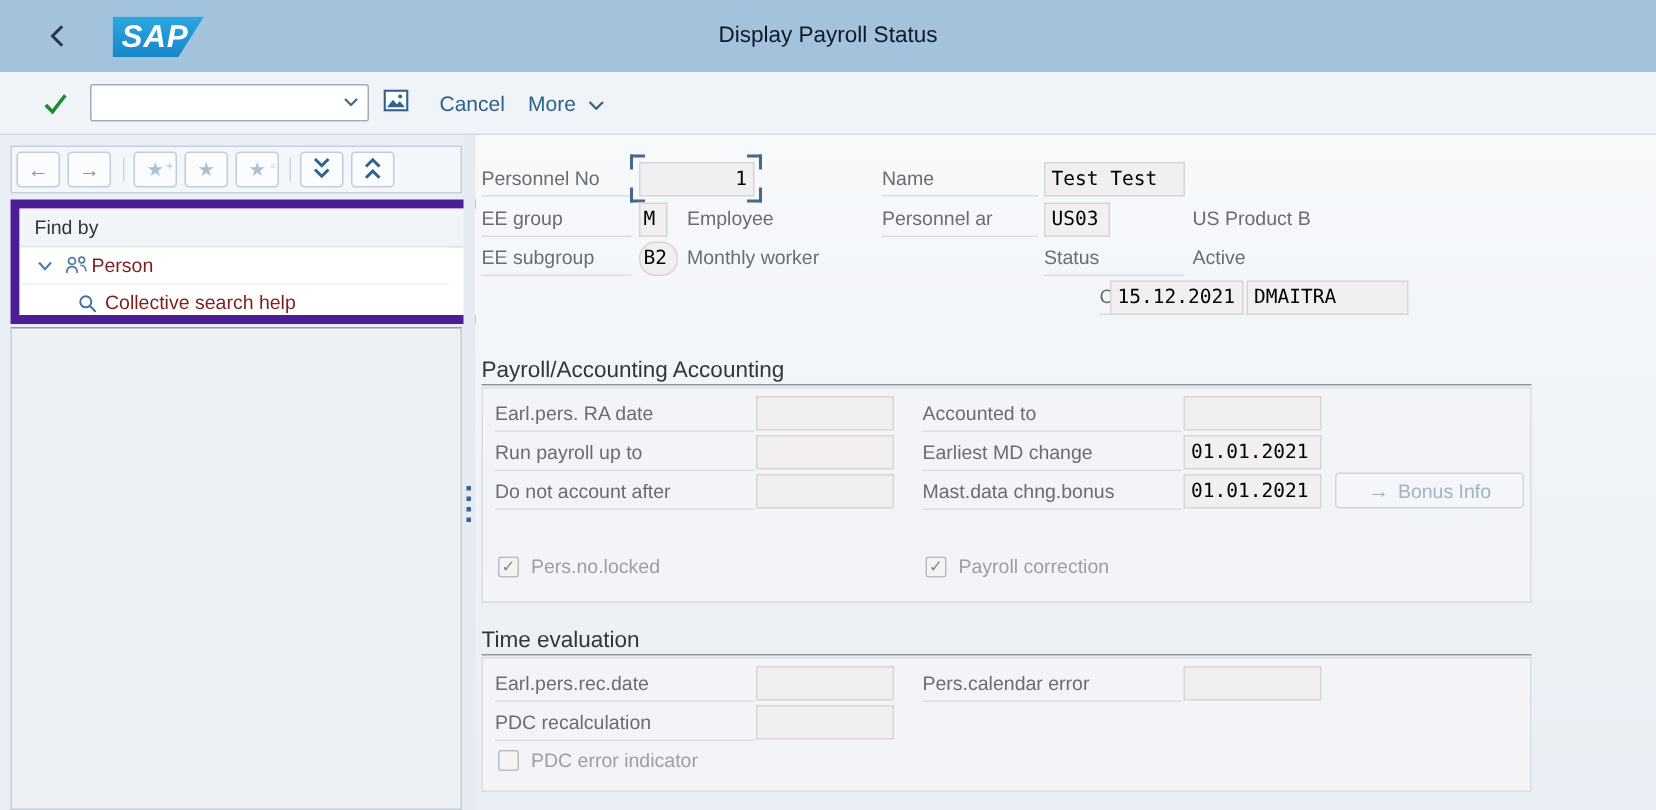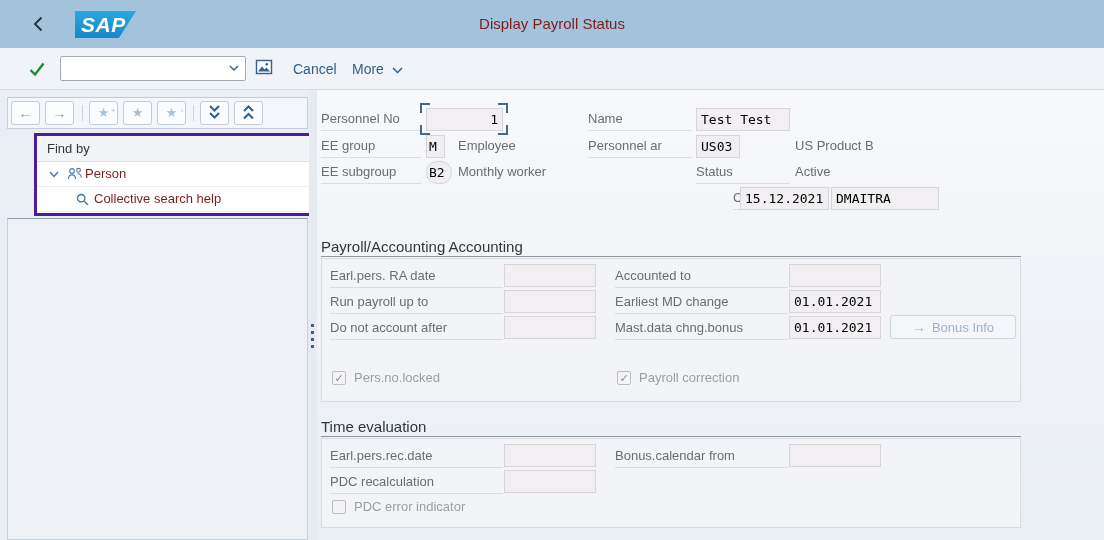--- a/index.html
+++ b/index.html
@@ -8,21 +8,21 @@
 
   
   .topbar{position:absolute;left:0;top:0;width:1104px;height:48px;background:#a3c2db;}
   .backbtn{position:absolute;left:28px;top:13px;width:22px;height:22px;cursor:pointer;}
   .saplogo{position:absolute;left:75px;top:11px;width:61px;height:27px;
     background:linear-gradient(180deg,#2aa7e0 0%,#1787c9 100%);
     clip-path:polygon(0 0,100% 0,72% 100%,0 100%);
     color:#fff;font-weight:bold;font-style:italic;font-size:21px;line-height:27px;
     padding-left:6px;box-sizing:border-box;letter-spacing:.5px;}
   .shelltitle{position:absolute;left:0;top:0;width:1104px;height:48px;line-height:48px;
-    text-align:center;font-size:15px;color:#7f1d1d;}
+    text-align:center;font-size:15px;color:#0f172a;}
 
   
   .cmdbar{position:absolute;left:0;top:48px;width:1104px;height:42px;background:#f0f4f8;
     border-bottom:1px solid #d2dce5;box-sizing:border-box;}
   .okicon{position:absolute;left:28px;top:12px;width:18px;height:18px;}
   .cmdfield{position:absolute;left:60px;top:8px;width:186px;height:25px;background:#fff;
     border:1px solid #a3acb5;border-radius:2px;box-sizing:border-box;}
   .cmdfield input{position:absolute;left:2px;top:1px;width:160px;height:21px;border:none;
     outline:none;font-size:13px;font-family:"Liberation Sans",sans-serif;background:transparent;}
   .cmdfield .dd{position:absolute;right:6px;top:8px;}
@@ -34,21 +34,21 @@
   .navtb{position:absolute;left:7px;top:97px;width:301px;height:32px;background:#f3f6fa;
     border:1px solid #c5cfda;box-sizing:border-box;}
   .navbtn{position:absolute;top:3px;width:29px;height:24px;background:#fbfcfe;border:1px solid #c3ccd6;
     border-radius:3px;box-sizing:border-box;text-align:center;cursor:pointer;}
   .navbtn .g{font-size:14px;line-height:22px;color:#7e9cb8;}
   .navbtn .star{font-size:13px;line-height:22px;color:#a9c0d5;position:relative;}
   .navbtn .sub{position:absolute;font-size:8px;right:-6px;bottom:-2px;color:#a9c0d5;}
   .navsep{position:absolute;top:7px;width:1px;height:16px;background:#ccd5de;}
 
   .treebox{position:absolute;left:7px;top:133px;width:360px;height:83px;background:#fff;
-    border:3px solid #4c1d95;box-sizing:border-box;overflow:hidden;margin-left:27px;}
+    border:6px solid #4c1d95;box-sizing:border-box;overflow:hidden;}
   .findby{position:absolute;left:0;top:0;width:299px;height:26px;background:#f1f5f8;
     border-bottom:1px solid #dbe2e9;box-sizing:border-box;font-size:13px;color:#32363a;
     line-height:25px;padding-left:10px;}
   .trow{position:absolute;left:0;width:286px;height:25px;border-bottom:1px solid #eaeef3;
     box-sizing:border-box;cursor:pointer;background:#fff;}
   .trow .tlabel{position:absolute;top:0;height:25px;line-height:24px;font-size:13px;color:#7f1d1d;white-space:nowrap;}
   .texp{position:absolute;left:12px;top:9px;}
   .ticon{position:absolute;top:5px;}
   .scrollstrip{position:absolute;right:0;top:26px;width:13px;height:57px;background:#f7f9fb;
     border-left:1px solid #e2e7ec;box-sizing:border-box;}
@@ -295,21 +295,21 @@
   <div class="cblabel" style="left:354px;top:369px;">Pers.no.locked</div>
   <div class="cb" style="left:617px;top:371px;"><span>✓</span></div>
   <div class="cblabel" style="left:639px;top:369px;">Payroll correction</div>
 
   <div class="gtitle" style="left:321px;top:418px;">Time evaluation</div>
   <div class="grule" style="left:321px;top:436px;width:700px;"></div>
   <div class="gbox" style="left:321px;top:438px;width:700px;height:90px;"></div>
 
   <div class="lbl" style="left:330px;top:444px;width:173px;">Earl.pers.rec.date</div>
   <div class="fld" style="left:504px;top:444px;width:92px;"></div>
-  <div class="lbl" style="left:615px;top:444px;width:173px;">Bonus.calendar from</div>
+  <div class="lbl" style="left:615px;top:444px;width:173px;">Pers.calendar error</div>
   <div class="fld" style="left:789px;top:444px;width:92px;"></div>
 
   <div class="lbl" style="left:330px;top:470px;width:173px;">PDC recalculation</div>
   <div class="fld" style="left:504px;top:470px;width:92px;"></div>
 
   <div class="cb" style="left:332px;top:500px;"><span></span></div>
   <div class="cblabel" style="left:354px;top:498px;">PDC error indicator</div>
 
 </div>
 

